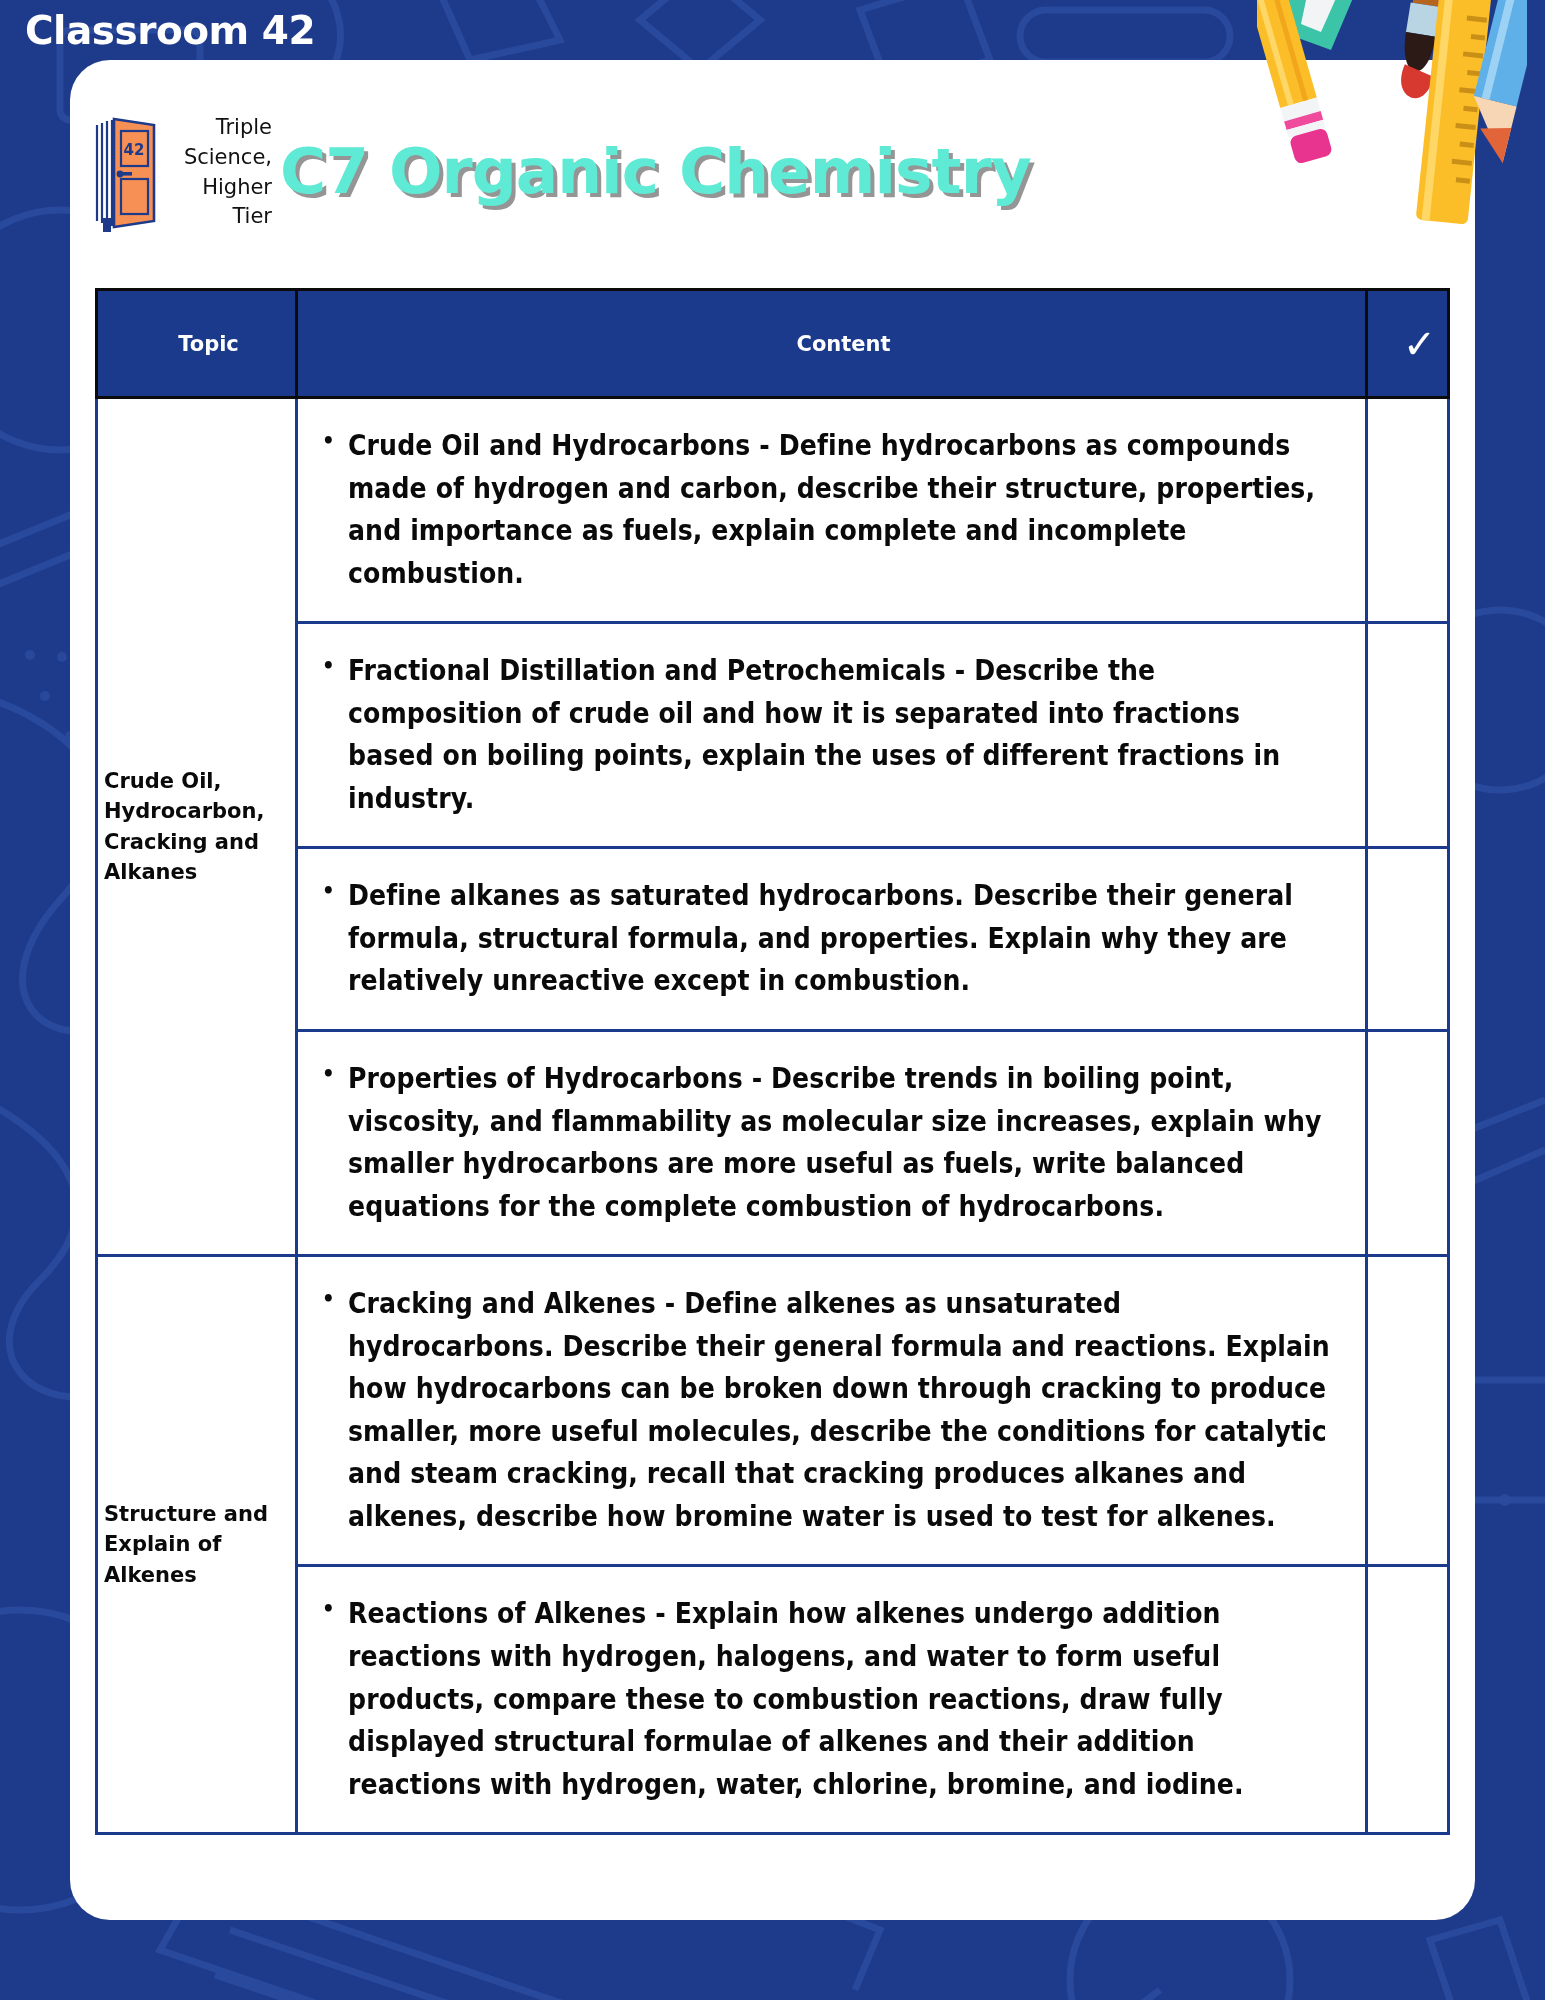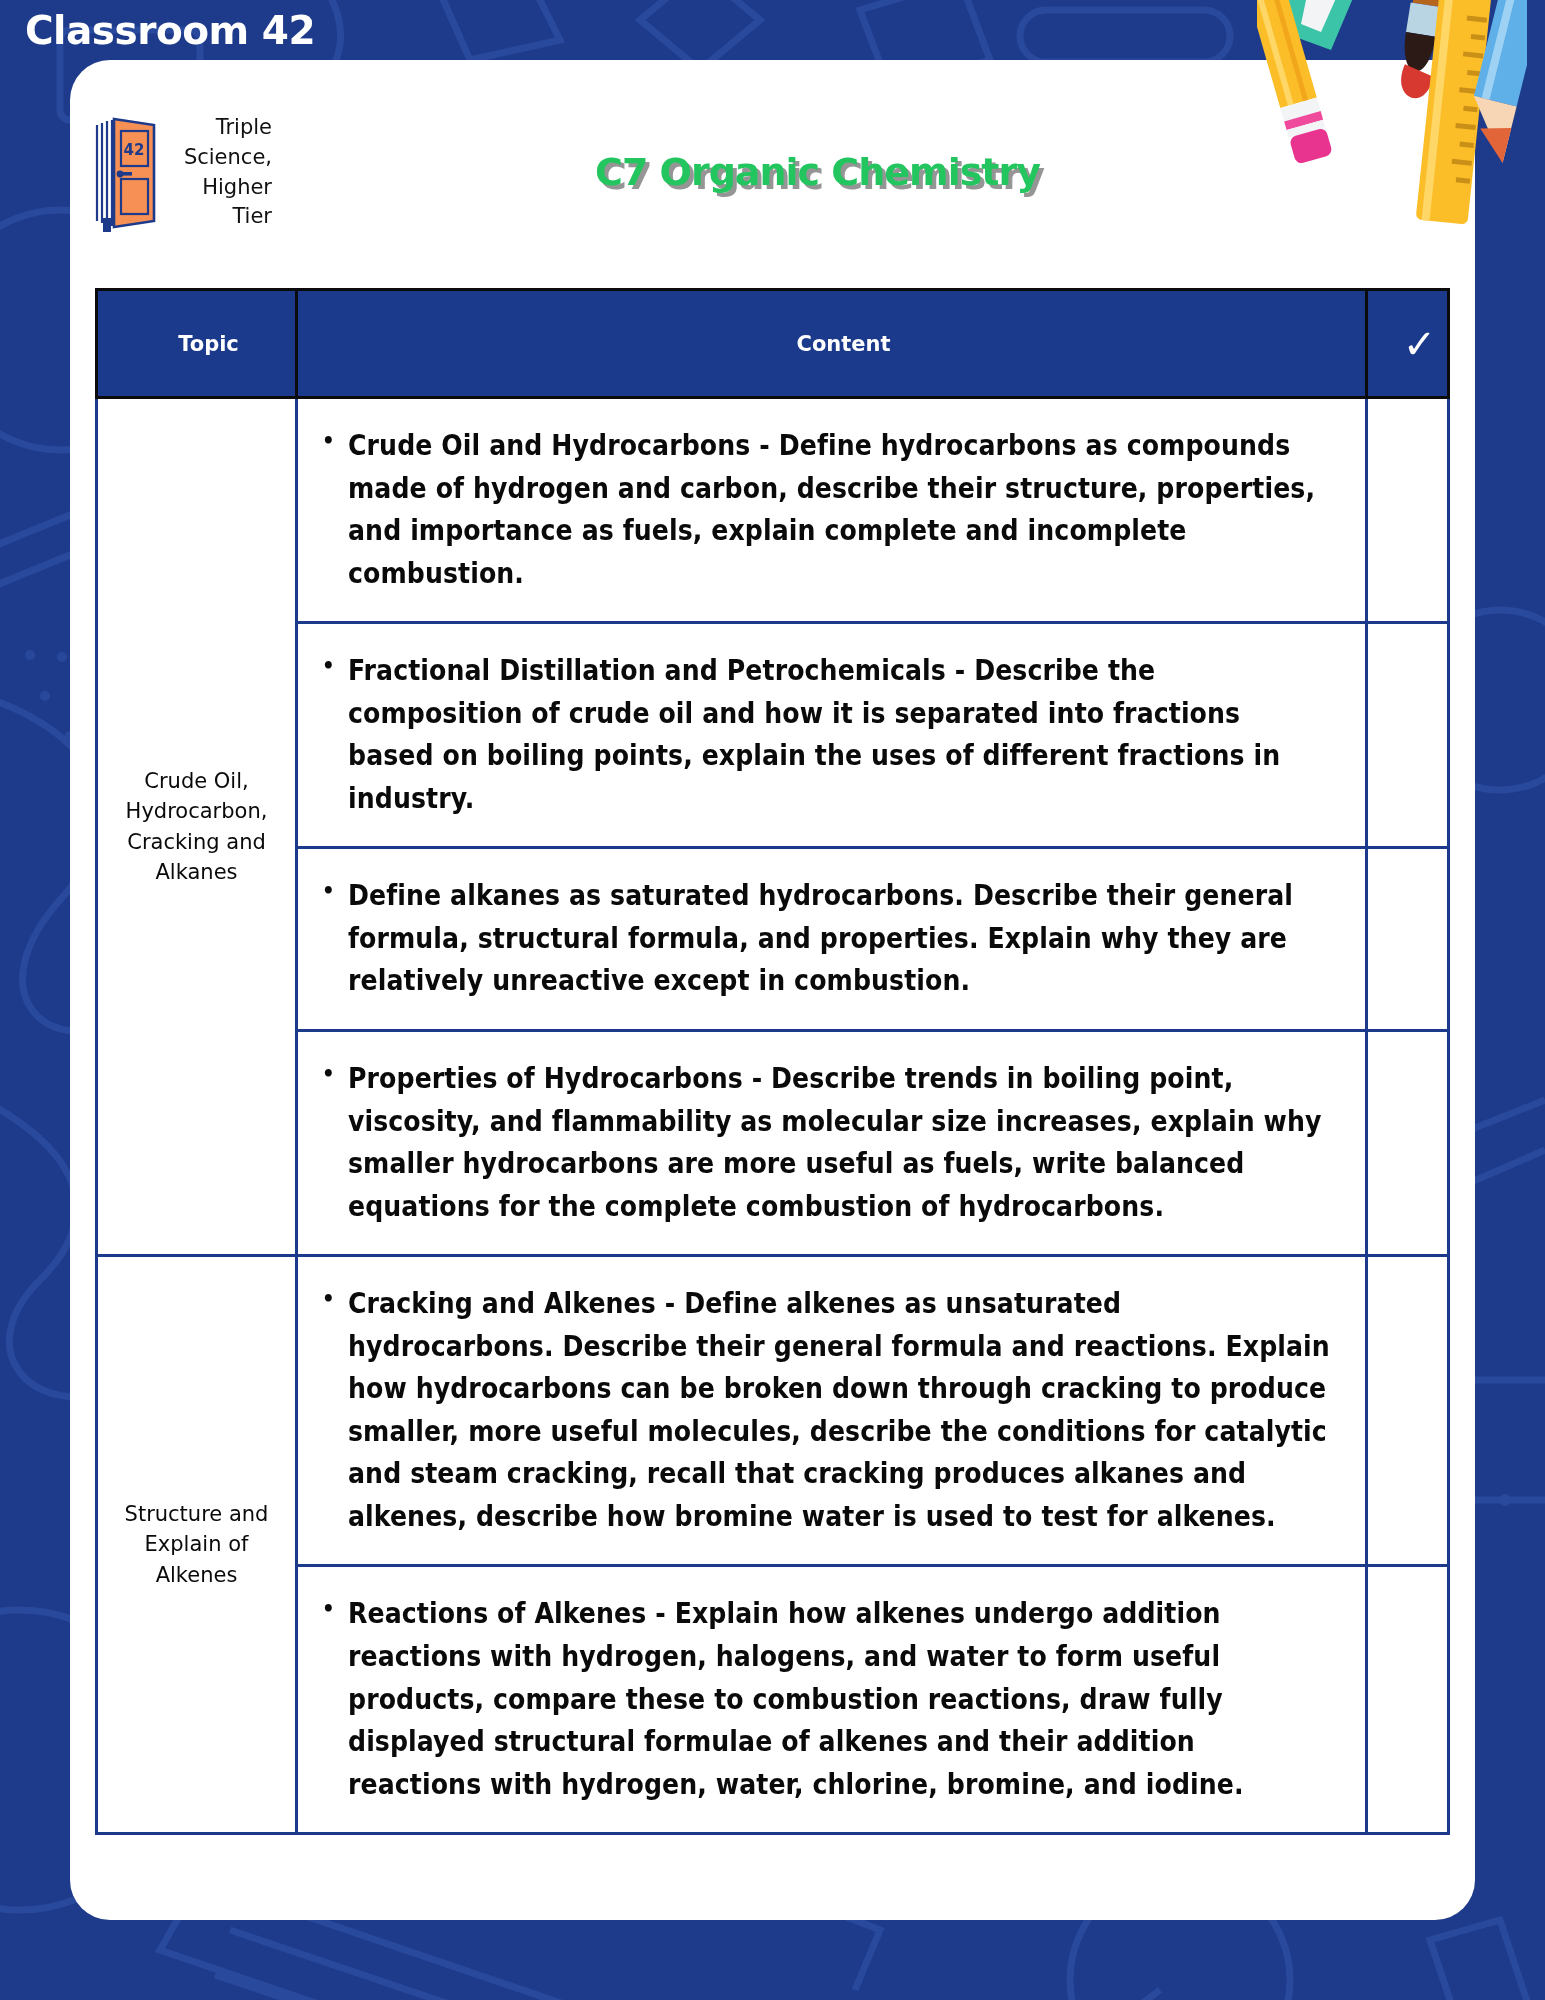--- a/index.html
+++ b/index.html
@@ -84,26 +84,25 @@
     font-family: "DejaVu Sans", sans-serif;
     font-size: 21px;
     line-height: 1.42;
     color: #111111;
     text-align: right;
     width: 100px;
   }
 
   #main-title {
     flex: 1;
-    text-align: center;
-    font-family: "DejaVu Sans", sans-serif;
-    font-weight: bold;
-    font-size: 38px;
+    font-family: "DejaVu Sans", sans-serif;
+    font-weight: bold;
+    font-size: 63px;
     line-height: 1.12;
-    color: #22c55e;
+    color: #5eead4;
     letter-spacing: -1px;
     text-shadow: 4px 4px 0 rgba(130,130,130,0.85);
     padding-right: 120px;
   }
 
   
   #supplies {
     position: absolute;
     top: -8px;
     right: 18px;
@@ -150,24 +149,24 @@
     font-weight: bold;
   }
 
   table#checklist td {
     border: 3px solid #1b3a8c;
     vertical-align: middle;
     background: #ffffff;
   }
 
   td.topic-cell {
-    text-align: center;
+    text-align: left;
     font-family: "DejaVu Sans", sans-serif;
     font-size: 21px;
-    font-weight: normal;
+    font-weight: bold;
     line-height: 1.45;
     color: #0a0a0a;
     padding: 10px 6px;
     width: 200px;
   }
 
   td.content-cell {
     padding: 26px 34px 26px 18px;
   }
 

